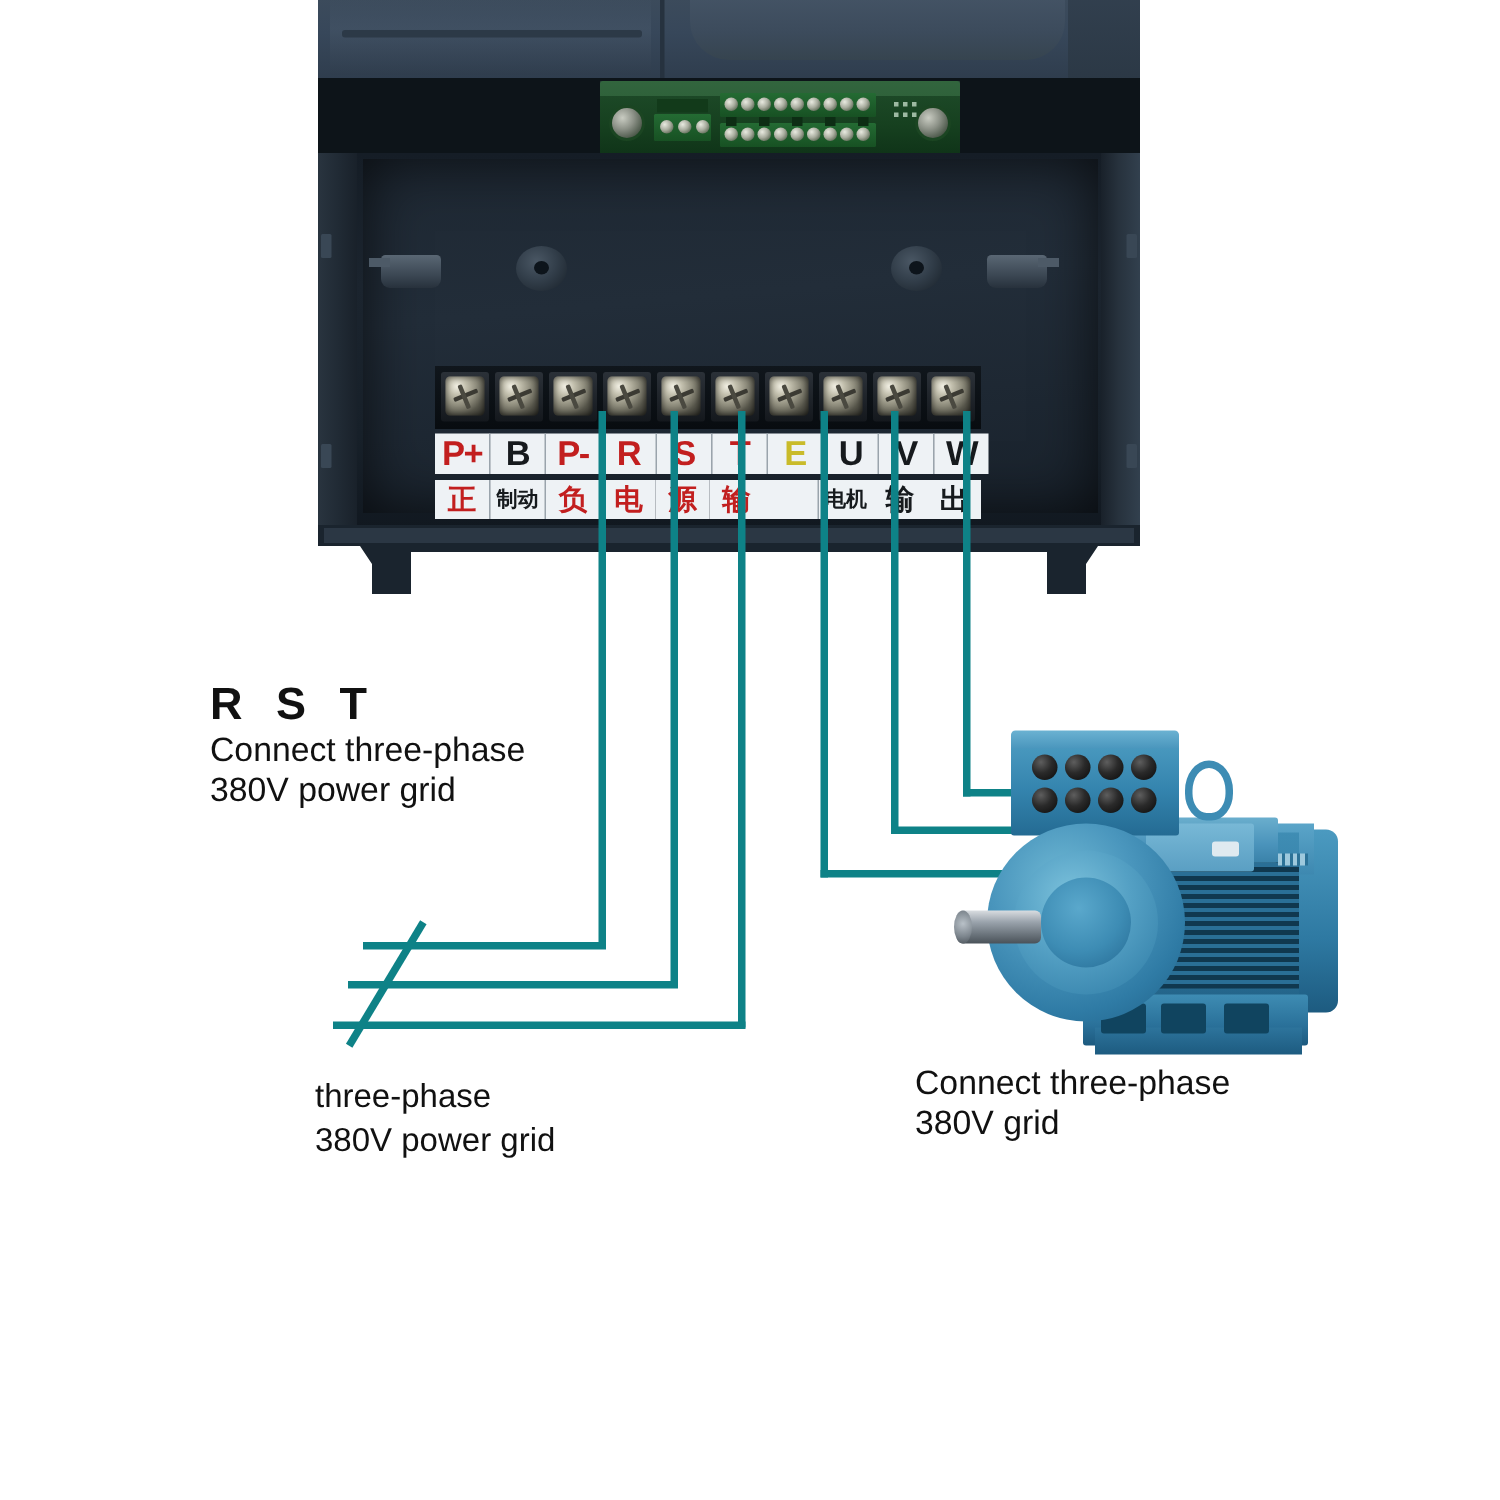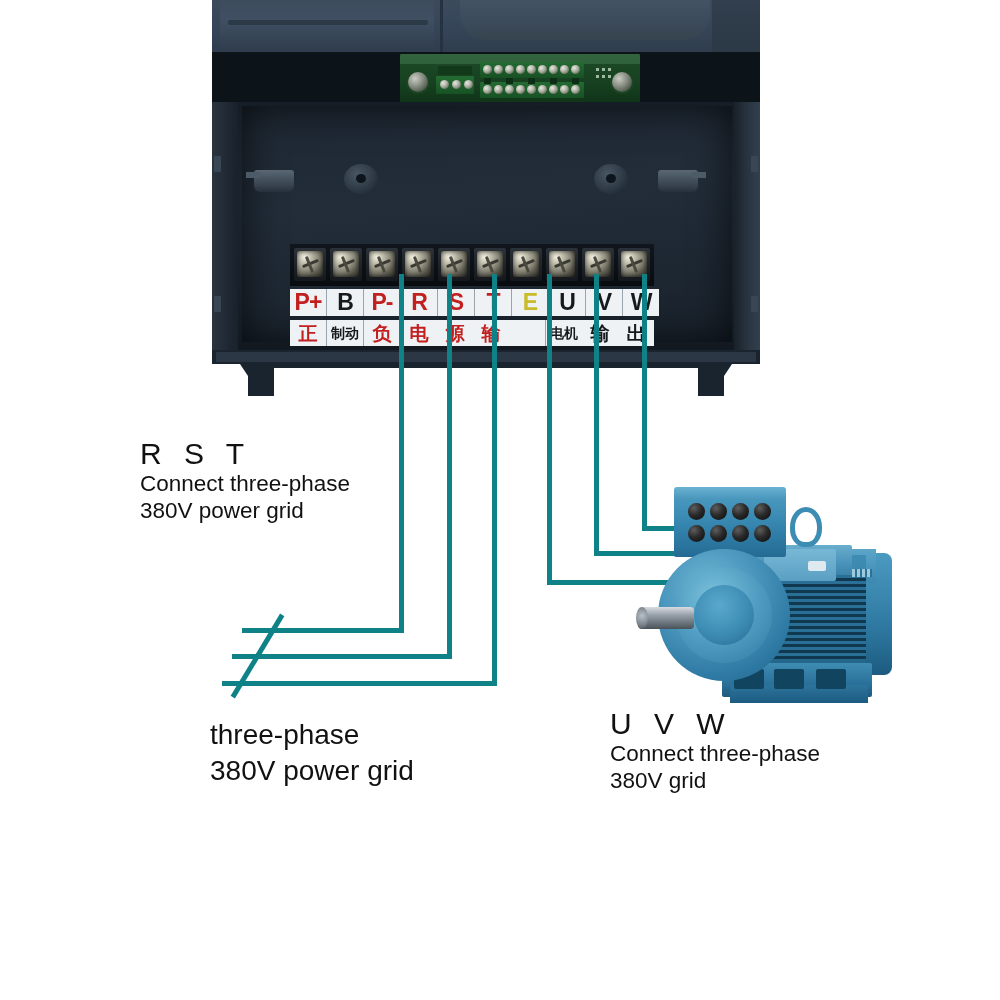--- a/index.html
+++ b/index.html
@@ -224,25 +224,25 @@
   .m-sideplate{
     position:absolute;left:128px;top:62px;width:72px;height:32px;
     background:linear-gradient(180deg,#78b8d6 0%,#5a9fc3 100%);
     border-radius:2px;
   }
   .m-badge{position:absolute;left:172px;top:74px;width:18px;height:10px;background:#dfeaf0;border-radius:2px;}
   .m-vent{position:absolute;left:216px;top:82px;width:20px;height:8px;background:repeating-linear-gradient(90deg,#9ec9dd 0 3px,#2c7297 3px 5px);}
 
   
   .ann{position:absolute;color:#111;}
-  .ann .hdr{font-size:30px;font-weight:400;letter-spacing:7px;line-height:1.05;}
+  .ann .hdr{font-size:30px;font-weight:700;letter-spacing:7px;line-height:1.05;margin-top:16px;}
   .ann .ln{font-size:22.5px;font-weight:400;line-height:1.22;white-space:nowrap;}
   .ann-rst{left:140px;top:438px;}
   .ann-grid{left:210px;top:717px;}
-  .ann-grid .ln{font-size:28px;line-height:1.3;}
+  .ann-grid .ln{font-size:22px;line-height:1.3;}
   .ann-uvw{left:610px;top:708px;}
 </style>
 </head>
 <body>
 
 <div id="stage">
 
   <div class="vfd">
 
     <div class="vfd-top"></div>
@@ -446,18 +446,17 @@
     <div class="ln">Connect three-phase</div>
     <div class="ln">380V power grid</div>
   </div>
 
   <div class="ann ann-grid">
     <div class="ln">three-phase</div>
     <div class="ln">380V power grid</div>
   </div>
 
   <div class="ann ann-uvw">
-    <div class="hdr">U V W</div>
     <div class="ln">Connect three-phase</div>
     <div class="ln">380V grid</div>
   </div>
 
 </div>
 
 </body></html>

